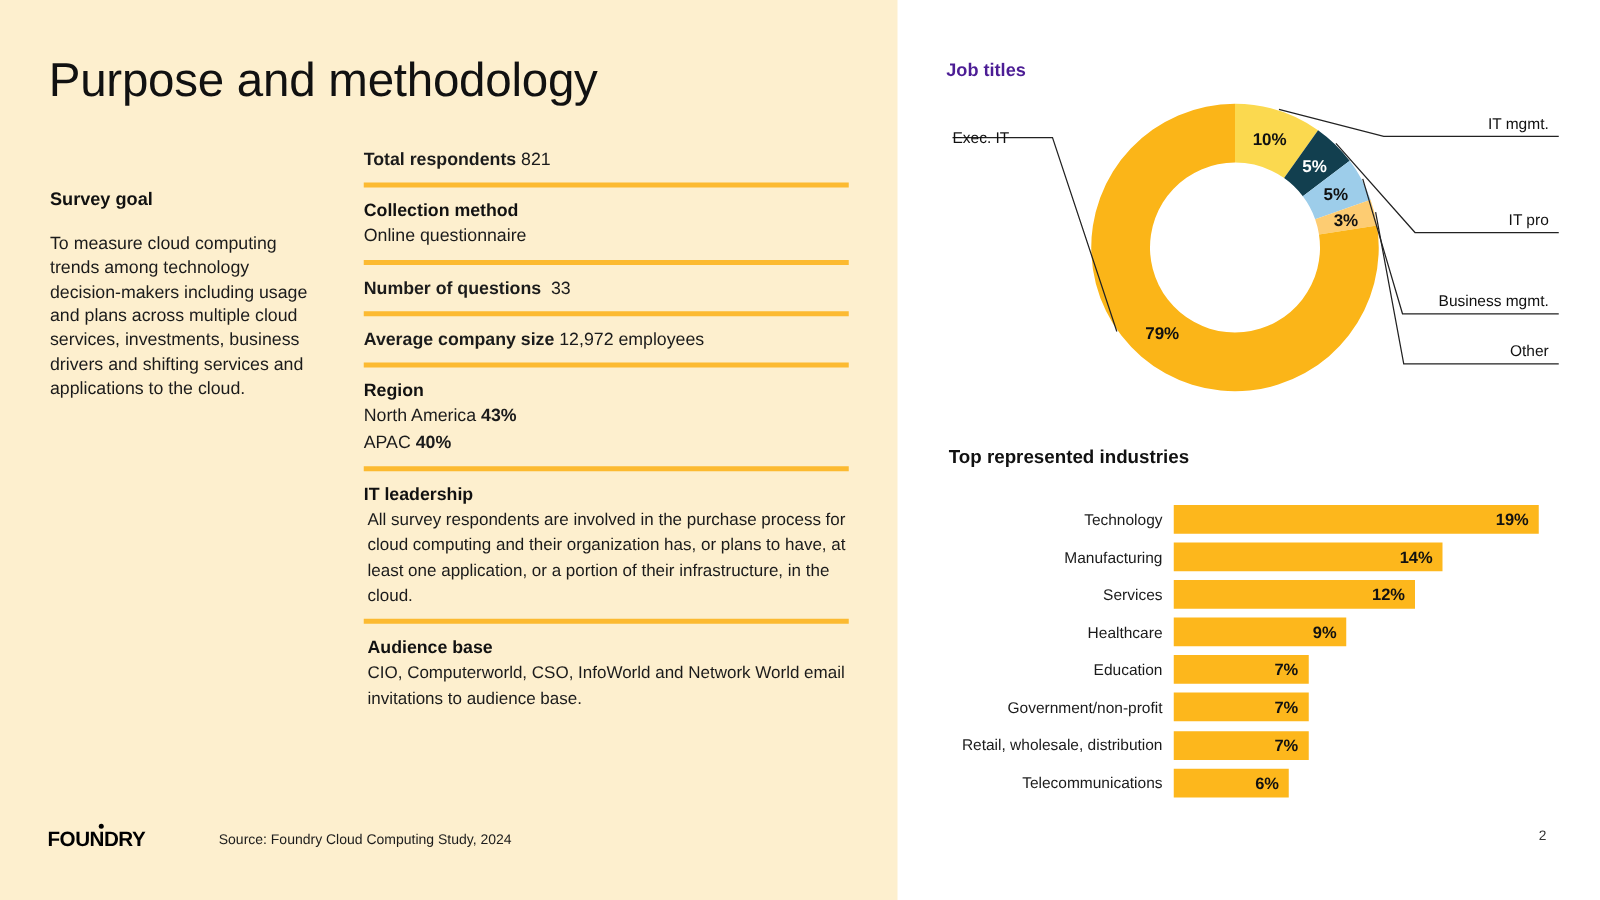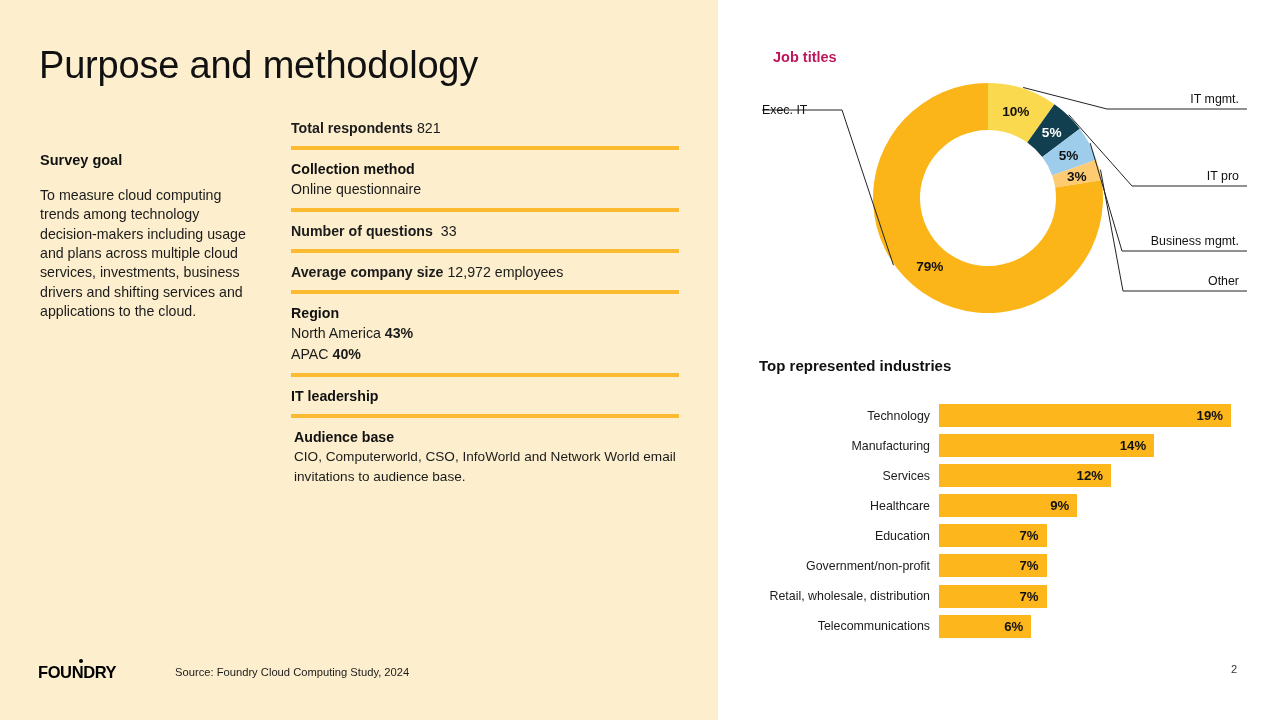--- a/index.html
+++ b/index.html
@@ -125,25 +125,25 @@
     position: absolute;
     left: 1231px;
     top: 663px;
     font-size: 11px;
     color: #333;
   }
 
   
   #donut-section-title {
     position: absolute;
-    left: 773px;
+    left: 757px;
     top: 49px;
     font-size: 14.5px;
     font-weight: bold;
-    color: #be185d;
+    color: #4c1d95;
   }
   #bar-section-title {
     position: absolute;
     left: 759px;
     top: 357px;
     font-size: 15px;
     font-weight: bold;
     color: #111;
   }
   #donut-wrap {
@@ -261,20 +261,21 @@
     </div>
     <div class="fact-sub">
       <span>APAC</span>
       <b>40%</b>
     </div>
   </div>
   <div class="fact-rule"></div>
 
   <div class="fact-block">
     <div class="fact-label">IT leadership</div>
+    <div class="fact-para">All survey respondents are involved in the purchase process for cloud computing and their organization has, or plans to have, at least one application, or a portion of their infrastructure, in the cloud.</div>
   </div>
   <div class="fact-rule"></div>
 
   <div class="fact-block">
     <div class="fact-label indent">Audience base</div>
     <div class="fact-para">CIO, Computerworld, CSO, InfoWorld and Network World email invitations to audience base.</div>
   </div>
 
 </div>
 
@@ -333,21 +334,21 @@
       <div class="bar-cat">Manufacturing</div>
       <div class="bar-track">
         <div class="bar-fill" style="width: 215.158px; background: rgb(253, 183, 28);">
           <span class="bar-val">14%</span>
         </div>
       </div>
     </div>
     <div class="bar-row">
       <div class="bar-cat">Services</div>
       <div class="bar-track">
-        <div class="bar-fill" style="width: 172px; background: rgb(253, 183, 28);">
+        <div class="bar-fill" style="width: 193px; background: rgb(253, 183, 28);">
           <span class="bar-val">12%</span>
         </div>
       </div>
     </div>
     <div class="bar-row">
       <div class="bar-cat">Healthcare</div>
       <div class="bar-track">
         <div class="bar-fill" style="width: 138.316px; background: rgb(253, 183, 28);">
           <span class="bar-val">9%</span>
         </div>

